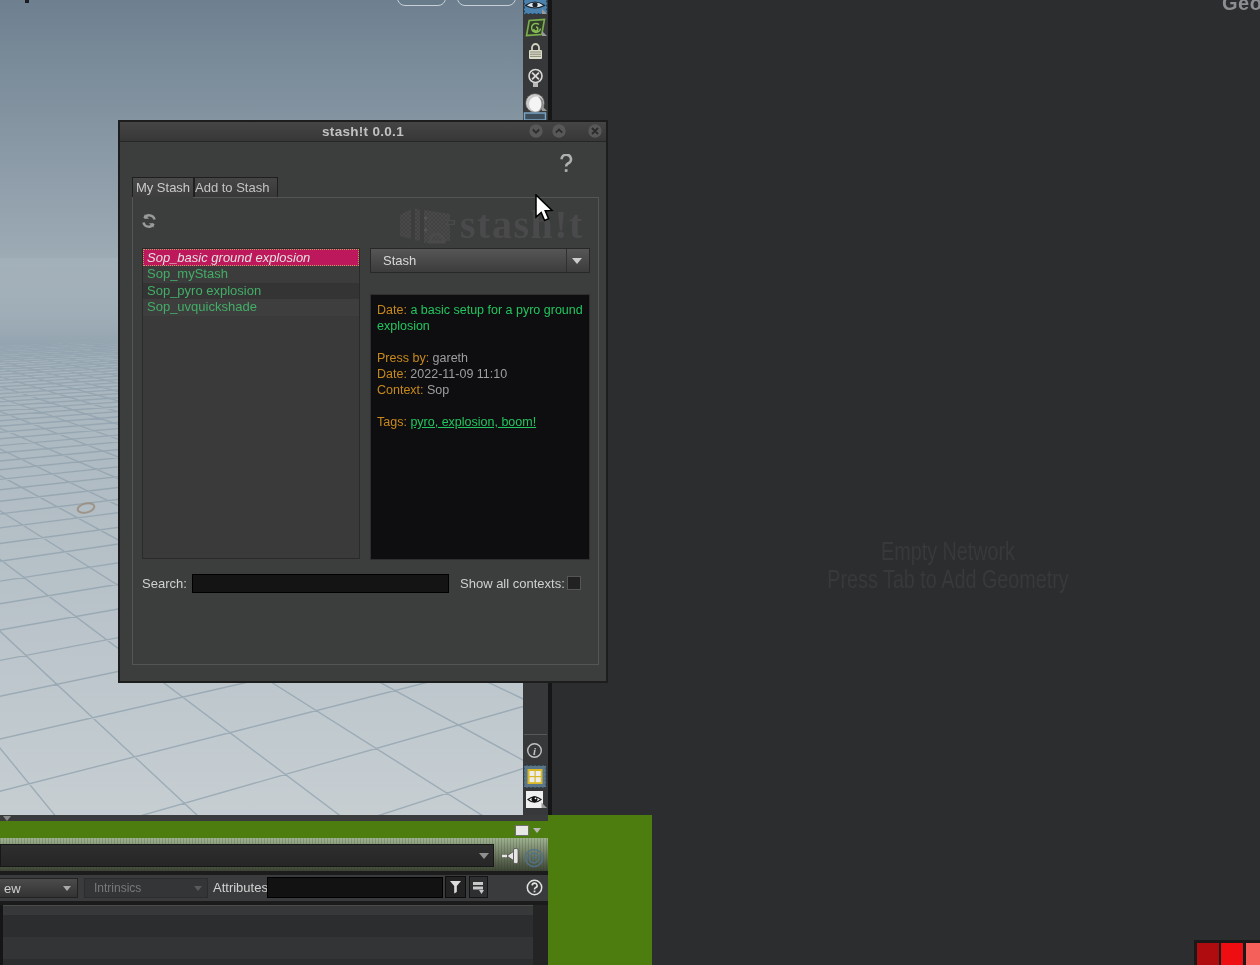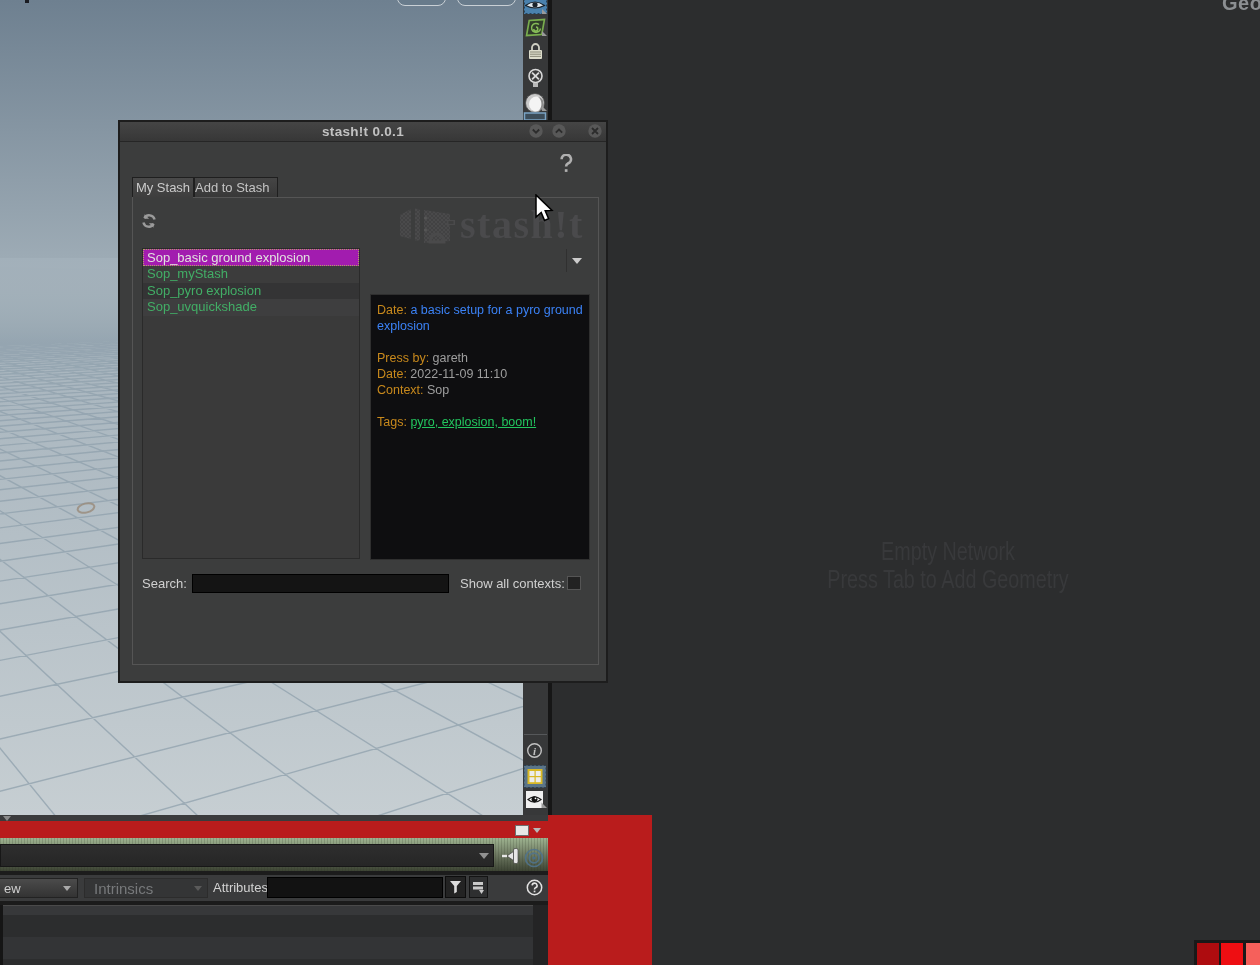--- a/index.html
+++ b/index.html
@@ -100,21 +100,21 @@
   </g>
   <g transform="translate(11.5,799.5)">
     <rect x="-8.5" y="-8.5" width="17" height="17" fill="#f0f0f0"></rect>
     <path d="M-6.5 0 Q0 -5.5 6.5 0 Q0 5.5 -6.5 0z" fill="#fff" stroke="#1a1a1a" stroke-width="1.2"></path>
     <circle cx="0" cy="-0.2" r="3" fill="#111"></circle>
     <circle cx="1" cy="-1.2" r="0.9" fill="#fff"></circle>
     <path d="M7 3l5.5 5.5h-5.5z" fill="#9a9a9a"></path>
   </g>
 </svg>
 
-<div class="abs" style="left:0;top:815px;width:652px;height:150px;background:#b91c1c;">
+<div class="abs" style="left:0;top:815px;width:652px;height:150px;background:#4d7c0f;">
 
   <div class="abs" style="left:0;top:0;width:548px;height:6px;background:#3a3b3c;"></div>
   <div class="abs" style="left:3px;top:1px;width:0;height:0;border-left:4px solid transparent;border-right:4px solid transparent;border-top:5px solid #8a8a8a;"></div>
   <div class="abs" style="left:515px;top:10px;width:12px;height:9px;background:#e8e8e6;border:1px solid #6f6f6f;"></div>
   <div class="abs" style="left:533px;top:13px;width:0;height:0;border-left:4px solid transparent;border-right:4px solid transparent;border-top:5px solid #b8b8b8;"></div>
 
   <div class="abs" style="left:0;top:23px;width:548px;height:33px;background:linear-gradient(#9eb390,#707c64 48%,#3d4434);"></div>
   <div class="abs" style="left:0;top:23px;width:548px;height:33px;background:repeating-linear-gradient(90deg,rgba(40,48,32,0.18) 0 1px,transparent 1px 3px);"></div>
 
   <div class="abs" style="left:0;top:29px;width:494px;height:23px;background:linear-gradient(#2e2e2e,#262626);border:1px solid #171717;box-sizing:border-box;"></div>
@@ -132,21 +132,21 @@
     <circle cx="10" cy="10" r="1.6" fill="#4a6e88"></circle>
   </svg>
 
   <div class="abs" style="left:0;top:56px;width:548px;height:4px;background:#1c1c1c;"></div>
 
   <div class="abs" style="left:0;top:60px;width:548px;height:26px;background:#3a3b3c;"></div>
 
   <div class="abs" style="left:-4px;top:63px;width:82px;height:20px;background:linear-gradient(#4b4b4b,#333);border:1px solid #222;box-sizing:border-box;color:#cfcfcf;font-size:13px;line-height:19px;padding-left:7px;">ew</div>
   <div class="abs" style="left:63px;top:71px;width:0;height:0;border-left:4.5px solid transparent;border-right:4.5px solid transparent;border-top:5.5px solid #aaa;"></div>
 
-  <div class="abs" style="left:84px;top:63px;width:124px;height:20px;background:#343536;border:1px solid #2c2c2c;box-sizing:border-box;color:#77797b;font-size:15px;line-height:19px;padding-left:9px;">Intrinsics</div>
+  <div class="abs" style="left:84px;top:63px;width:124px;height:20px;background:#343536;border:1px solid #2c2c2c;box-sizing:border-box;color:#77797b;font-size:12px;line-height:19px;padding-left:9px;">Intrinsics</div>
   <div class="abs" style="left:194px;top:71px;width:0;height:0;border-left:4.5px solid transparent;border-right:4.5px solid transparent;border-top:5.5px solid #5a5a5a;"></div>
 
   <div class="abs" style="left:213px;top:65px;color:#d2d2d2;font-size:13px;">Attributes:</div>
   <div class="abs" style="left:267px;top:62px;width:176px;height:21px;background:#121212;border:1px solid #000;box-sizing:border-box;"></div>
 
   <div class="abs" style="left:445px;top:61px;width:21px;height:22px;background:#232323;border:1px solid #0d0d0d;box-sizing:border-box;">
     <svg width="19" height="20" viewBox="0 0 19 20">
         <path d="M4 4h11l-4.2 5v6l-2.6 1.5v-7.5z" fill="#dcdcdc"></path>
       </svg>
   </div>
@@ -219,31 +219,32 @@
     <polygon points="26,4 52,8 52,35 26,37" fill="url(#hatch)"></polygon>
     <circle cx="27.5" cy="12" r="1.6" fill="#555"></circle>
     <circle cx="27.5" cy="24" r="1.6" fill="#555"></circle>
     <rect x="49" y="14" width="8" height="5" fill="#4a4a4b"></rect>
     <rect x="50.5" y="15.2" width="5" height="2.6" fill="#3d3e3e"></rect>
     <path d="M32 36 a7 8 0 0 1 14 0z" fill="none" stroke="#4a4a4b" stroke-width="3"></path>
     <text x="62" y="32" font-family="Liberation Serif" font-weight="bold" font-size="40" fill="#4a4a4c" letter-spacing="1.5">stash!t</text>
   </svg>
 
   <div class="abs" style="left:22px;top:126px;width:218px;height:311px;background:#3a3a3a;border:1px solid #2a2a2a;box-sizing:border-box;">
-    <div style="height:17px;background:#a21caf;outline:1px dotted #b3a363;outline-offset:-1px;color:#e2e2df;font-size:13px;line-height:17px;padding-left:4px;">Sop_basic ground explosion</div>
+    <div style="height:17px;background:#be185d;outline:1px dotted #b3a363;outline-offset:-1px;color:#e2e2df;font-size:13px;line-height:17px;padding-left:4px;font-style:italic;">Sop_basic ground explosion</div>
     <div style="height:17px;background:#3c3c3c;color:#42ae66;font-size:13px;line-height:16px;padding-left:4px;">Sop_myStash</div>
     <div style="height:16px;background:#343435;color:#42ae66;font-size:13px;line-height:16px;padding-left:4px;">Sop_pyro explosion</div>
     <div style="height:17px;background:#3e3e3f;color:#42ae66;font-size:13px;line-height:16px;padding-left:4px;">Sop_uvquickshade</div>
   </div>
 
+  <div class="abs" style="left:250px;top:126px;width:220px;height:25px;background:linear-gradient(#565656,#3c3c3c);border:1px solid #282828;box-sizing:border-box;color:#d8d8d8;font-size:13px;line-height:23px;padding-left:12px;">Stash</div>
   <div class="abs" style="left:446px;top:127px;width:1px;height:23px;background:#303030;"></div>
   <div class="abs" style="left:452px;top:136px;width:0;height:0;border-left:5px solid transparent;border-right:5px solid transparent;border-top:6px solid #cccccc;"></div>
 
   <div class="abs" style="left:250px;top:172px;width:220px;height:266px;background:#0e0e10;border:1px solid #2f2f2f;box-sizing:border-box;color:#9e9e9e;font-size:12.5px;line-height:16px;padding:7px 6px;">
-    <span style="color:#c8891c;">Date:</span> <span style="color:#3b82f6;">a basic setup for a pyro ground explosion</span><br>
+    <span style="color:#c8891c;">Date:</span> <span style="color:#22c55e;">a basic setup for a pyro ground explosion</span><br>
     <br>
     <span style="color:#c8891c;">Press by:</span> gareth<br>
     <span style="color:#c8891c;">Date:</span> 2022-11-09 11:10<br>
     <span style="color:#c8891c;margin-top:40px;">Context:</span> Sop<br>
     <br>
     <span style="color:#c8891c;margin-top:24px;">Tags:</span> <span style="color:#22c55e;text-decoration:underline;">pyro, explosion, boom!</span>
   </div>
 
   <div class="abs" style="left:22px;top:454px;color:#d0d0d0;font-size:13px;">Search:</div>
   <div class="abs" style="left:72px;top:452px;width:257px;height:19px;background:#141414;border:1px solid #000;box-sizing:border-box;"></div>

